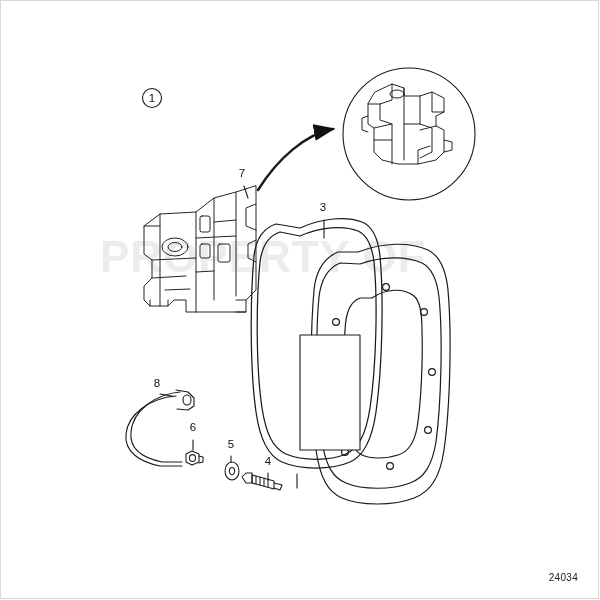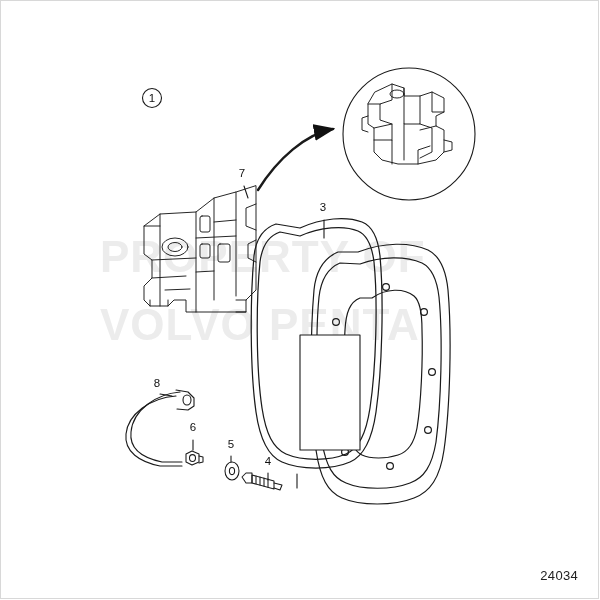--- a/index.html
+++ b/index.html
@@ -45,21 +45,21 @@
     font-family: "Liberation Sans", sans-serif;
     white-space: nowrap;
     letter-spacing: 1px;
   }
   .wm1 { left: 100px; top: 232px; font-size: 44px; }
   .wm2 { left: 100px; top: 300px; font-size: 44px; }
   .part-no {
     position: absolute;
     right: 22px;
     bottom: 17px;
-    font-size: 13px;
+    font-size: 10px;
     color: #222;
     letter-spacing: 0.3px;
   }
   .callout-text {
     font-size: 11.5px;
     fill: #111;
     font-family: "Liberation Sans", sans-serif;
   }
   .ref-circle-text {
     font-size: 11.5px;
@@ -68,21 +68,20 @@
   }
 </style>
 </head>
 <body>
 
 <div id="diagram-root">
 
   <div class="border-frame"></div>
 
   <div class="wm wm1">PROPERTY OF</div>
-  <div class="wm wm2">VOLVO PENTA</div>
 
   <svg class="art" viewBox="0 0 600 600">
     <defs>
       <marker id="arrowhead" markerWidth="9" markerHeight="7" refX="8" refY="3.5" orient="auto">
         <polygon points="0 0, 9 3.5, 0 7" fill="#111"></polygon>
       </marker>
     </defs>
 
     <g fill="none" stroke="#1a1a1a" stroke-width="1.1" stroke-linejoin="round" stroke-linecap="round">
 

